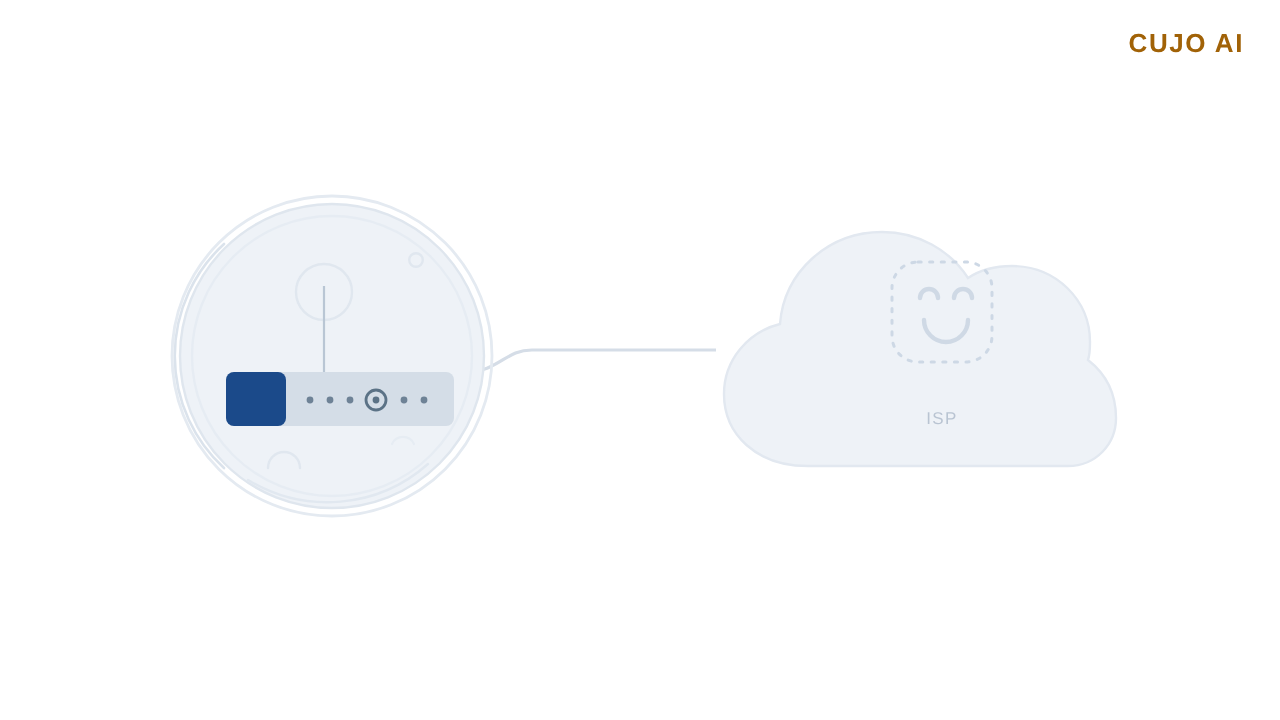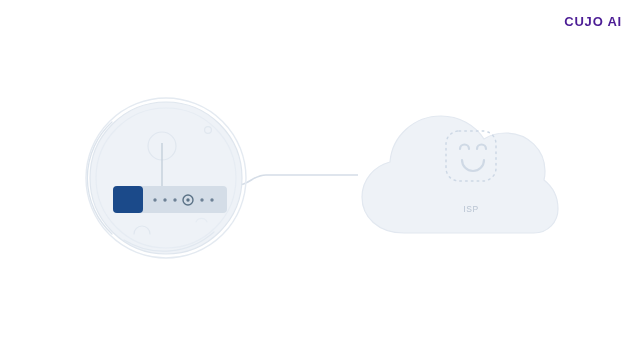--- a/index.html
+++ b/index.html
@@ -23,21 +23,21 @@
 
   
   .brand {
     position: absolute;
     top: 14px;
     right: 18px;
     font-family: "Liberation Sans", sans-serif;
     font-size: 13px;
     font-weight: 700;
     letter-spacing: 0.06em;
-    color: #4c1d95;
+    color: #a16207;
     user-select: none;
   }
 
   
   svg.scene {
     position: absolute;
     left: 0;
     top: 0;
     width: 640px;
     height: 360px;

